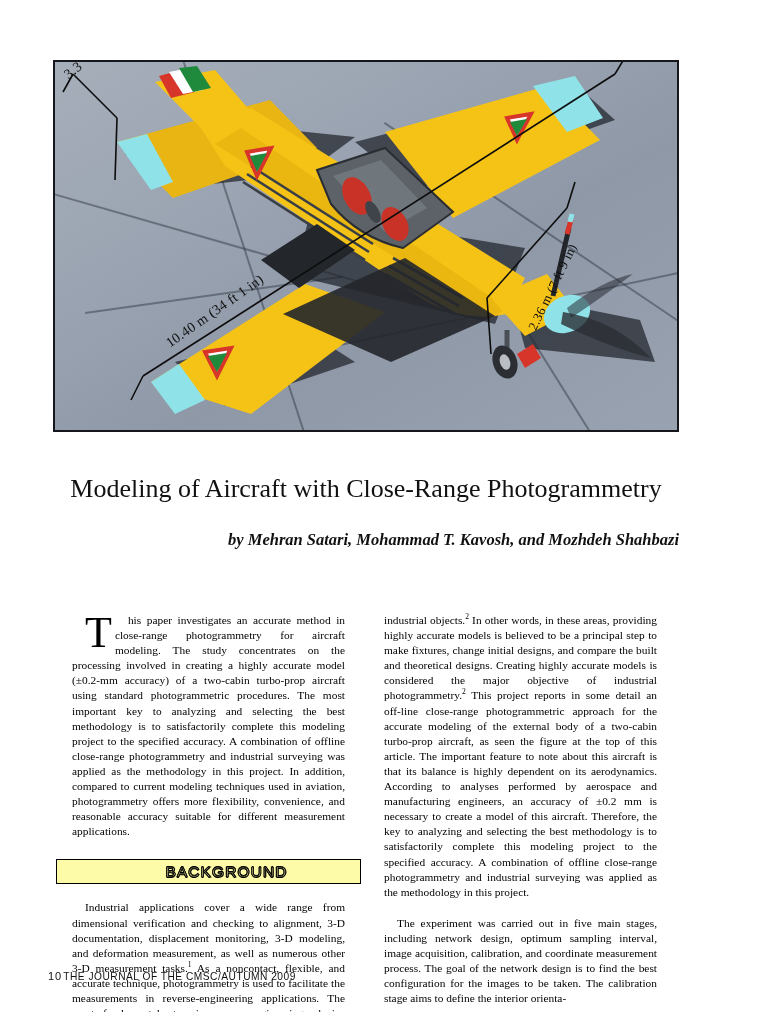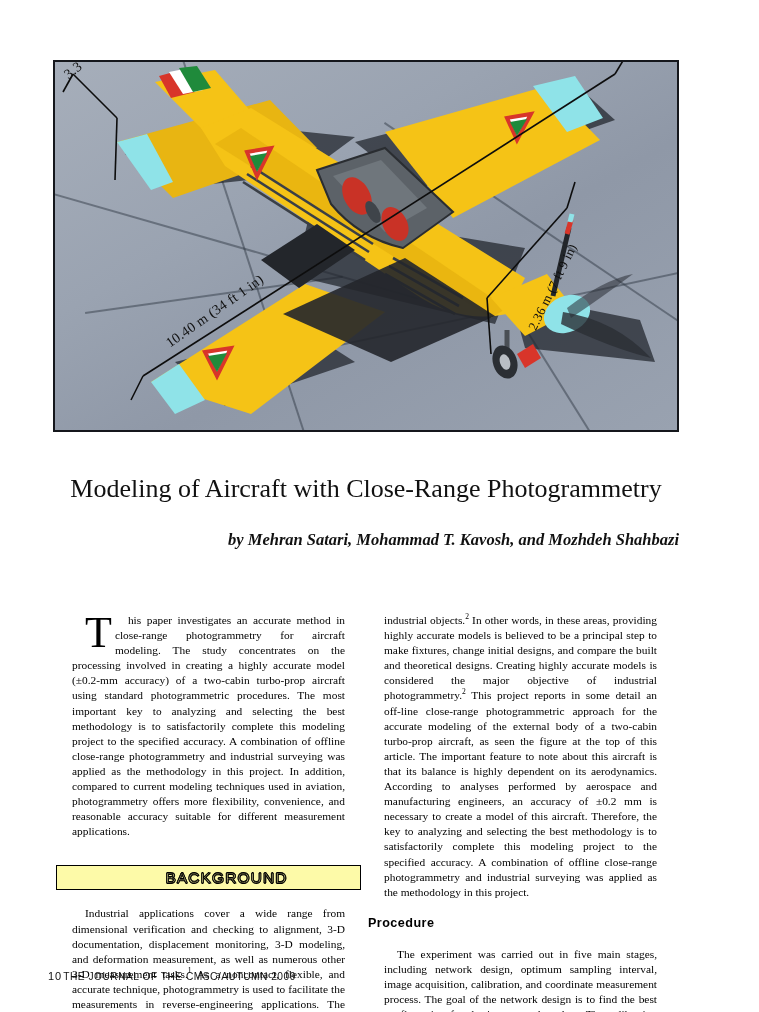--- a/index.html
+++ b/index.html
@@ -128,21 +128,21 @@
     line-height: 35px;
     padding: 2px 3px 0 0;
     font-weight: 400;
   }
   .dropcap { text-indent: 0; }
 
   sup { font-size: 7.6px; vertical-align: super; line-height: 0; }
 
   
   .banner {
-    margin: 26px 0 9px 0;
+    margin: 20px 0 9px 0;
     height: 25px;
     background: #fdfaa8;
     border: 1.6px solid #000;
     box-sizing: border-box;
     display: flex;
     align-items: center;
     justify-content: center;
     padding-left: 36px;
   }
   .banner-text {
@@ -295,20 +295,19 @@
     <span class="banner-text">BACKGROUND</span>
   </div>
 
   <p><span>Industrial applications cover a wide range from dimensional verification and checking to alignment, 3-D documentation, displacement monitoring, 3-D modeling, and deformation measurement, as well as numerous other 3-D measurement tasks.</span><sup>1</sup><span> As a noncontact, flexible, and accurate technique, photogrammetry is used to facilitate the measurements in reverse-engineering applications. The most fundamental step in reverse-engineering, device development, and inspection is to provide models of large</span></p>
 </div>
 
 <div class="col col-right">
 
   <p class="noind"><span>industrial objects.</span><sup>2</sup><span> In other words, in these areas, providing highly accurate models is believed to be a principal step to make fixtures, change initial designs, and compare the built and theoretical designs. Creating highly accurate models is considered the major objective of industrial photogrammetry.</span><sup>2</sup><span> This project reports in some detail an off-line close-range photogrammetric approach for the accurate modeling of the external body of a two-cabin turbo-prop aircraft, as seen the figure at the top of this article. The important feature to note about this aircraft is that its balance is highly dependent on its aerodynamics. According to analyses performed by aerospace and manufacturing engineers, an accuracy of ±0.2 mm is necessary to create a model of this aircraft. Therefore, the key to analyzing and selecting the best methodology is to satisfactorily complete this modeling project to the specified accuracy. A combination of offline close-range photogrammetry and industrial surveying was applied as the methodology in this project.</span></p>
 
-  <h2 class="subhead">Procedure</h2>
 
   <p>The experiment was carried out in five main stages, including network design, optimum sampling interval, image acquisition, calibration, and coordinate measurement process. The goal of the network design is to find the best configuration for the images to be taken. The calibration stage aims to define the interior orienta-</p>
 </div>
 
 <div class="footer">
   <span class="pg">10</span><span class="jn">THE JOURNAL OF THE CMSC/AUTUMN 2009</span>
 </div>
 
 </body></html>

